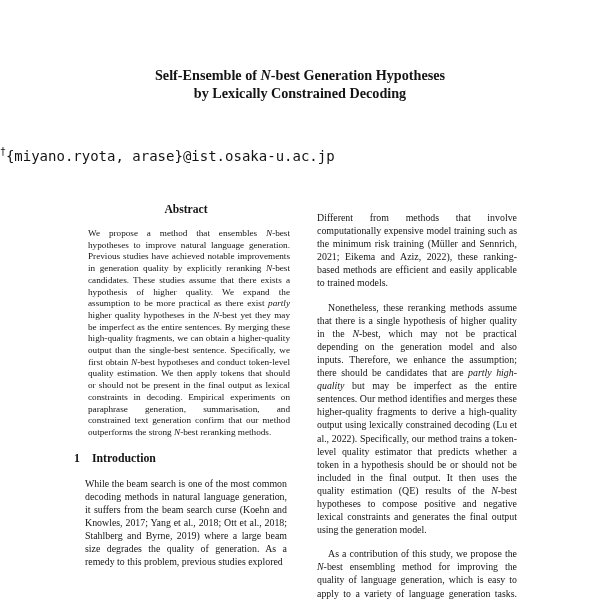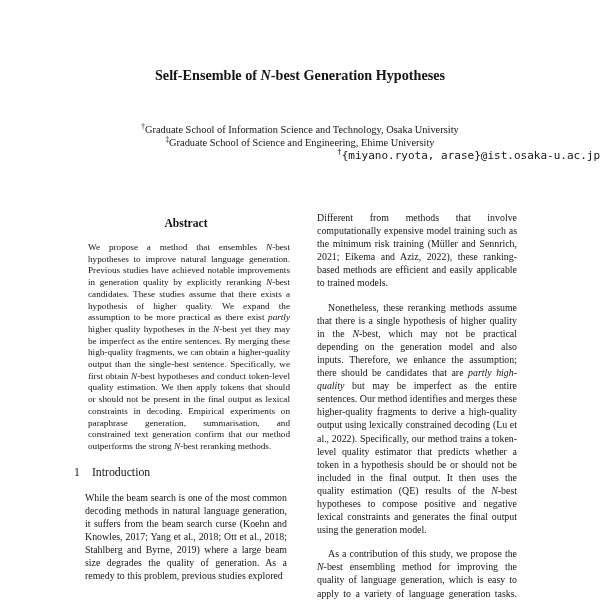--- a/index.html
+++ b/index.html
@@ -12,58 +12,55 @@
   }
   .page { position: relative; width: 600px; height: 600px; background: #ffffff; }
 
   .title-block { position: absolute; top: 66px; left: 0; width: 600px; text-align: center; }
   .title-line { font-weight: bold; font-size: 14.2px; line-height: 18px; }
 
   .authors { position: absolute; top: 108px; left: 0; width: 600px; text-align: center;
              font-weight: bold; font-size: 11px; }
   .affils  { position: absolute; top: 123px; left: 0; width: 600px; text-align: center;
              font-size: 10.4px; line-height: 13.2px; }
-  .emails  { position: absolute; top: 150px; left: 0; width: 600px; text-align: right;
-             font-family: "DejaVu Sans Mono", monospace; font-size: 11px; line-height: 12.6px; }
+  .emails  { position: absolute; top: 150px; left: 0; width: 600px; text-align: left;
+             font-family: "DejaVu Sans Mono", monospace; font-size: 14px; line-height: 12.6px; }
   sup { font-size: 70%; line-height: 0; }
 
   .col-left  { position: absolute; left: 74px;  top: 203px; width: 224px; }
   .col-right { position: absolute; left: 306px; top: 200px; width: 222px; }
 
-  .abstract-heading { text-align: center; font-weight: bold; font-size: 11.6px; margin: 14px 0 10px 0; }
+  .abstract-heading { text-align: center; font-weight: bold; font-size: 11.6px; margin: 0 0 10px 0; }
   .abstract-body {
     margin: 12px 8px 0 14px;
     font-size: 9.2px; line-height: 11.7px;
     text-align: justify; hyphens: auto; -webkit-hyphens: auto;
   }
-  .section-heading { font-weight: normal; font-size: 11.8px; margin: 12px 0 9px 0; }
+  .section-heading { font-weight: bold; font-size: 11.8px; margin: 12px 0 9px 0; }
   .section-number { display: inline-block; margin-right: 12px; }
 
   .body-para {
     font-size: 9.9px; line-height: 13.1px;
     text-align: justify; hyphens: auto; -webkit-hyphens: auto;
     margin: 11px;
   }
   .indent { text-indent: 11px; }
   i { font-style: italic; }
 </style>
 </head>
 <body>
 
 <div class="page">
 
   <div class="title-block">
     <div class="title-line">Self-Ensemble of <i>N</i>-best Generation Hypotheses</div>
+    <div class="title-line">by Lexically Constrained Decoding</div>
   </div>
 
 
-  <div class="affils">
-    <div><sup>†</sup>Graduate School of Information Science and Technology, Osaka University</div>
-    <div><sup>‡</sup>Graduate School of Science and Engineering, Ehime University</div>
-  </div>
 
   <div class="emails">
     <div><sup>†</sup>{miyano.ryota, arase}@ist.osaka-u.ac.jp</div>
   </div>
 
   <div class="col-left">
     <div class="abstract-heading">Abstract</div>
     <p class="abstract-body">We propose a method that ensembles <i>N</i>-best hypotheses to improve natural language generation. Previous studies have achieved notable improvements in generation quality by explicitly reranking <i>N</i>-best candidates. These studies assume that there exists a hypothesis of higher quality. We expand the assumption to be more practical as there exist <i>partly</i> higher quality hypotheses in the <i>N</i>-best yet they may be imperfect as the entire sentences. By merging these high-quality fragments, we can obtain a higher-quality output than the single-best sentence. Specifically, we first obtain <i>N</i>-best hypotheses and conduct token-level quality estimation. We then apply tokens that should or should not be present in the final output as lexical constraints in decoding. Empirical experiments on paraphrase generation, summarisation, and constrained text generation confirm that our method outperforms the strong <i>N</i>-best reranking methods.</p>
     <div class="section-heading">
       <span class="section-number">1</span><span>Introduction</span>

